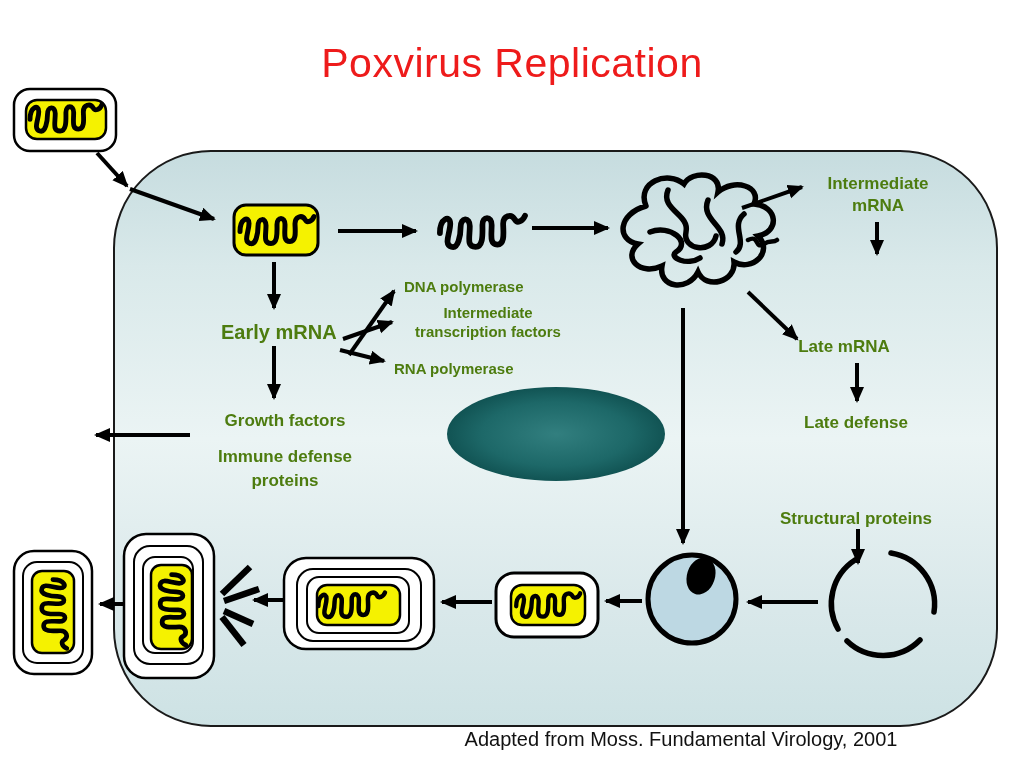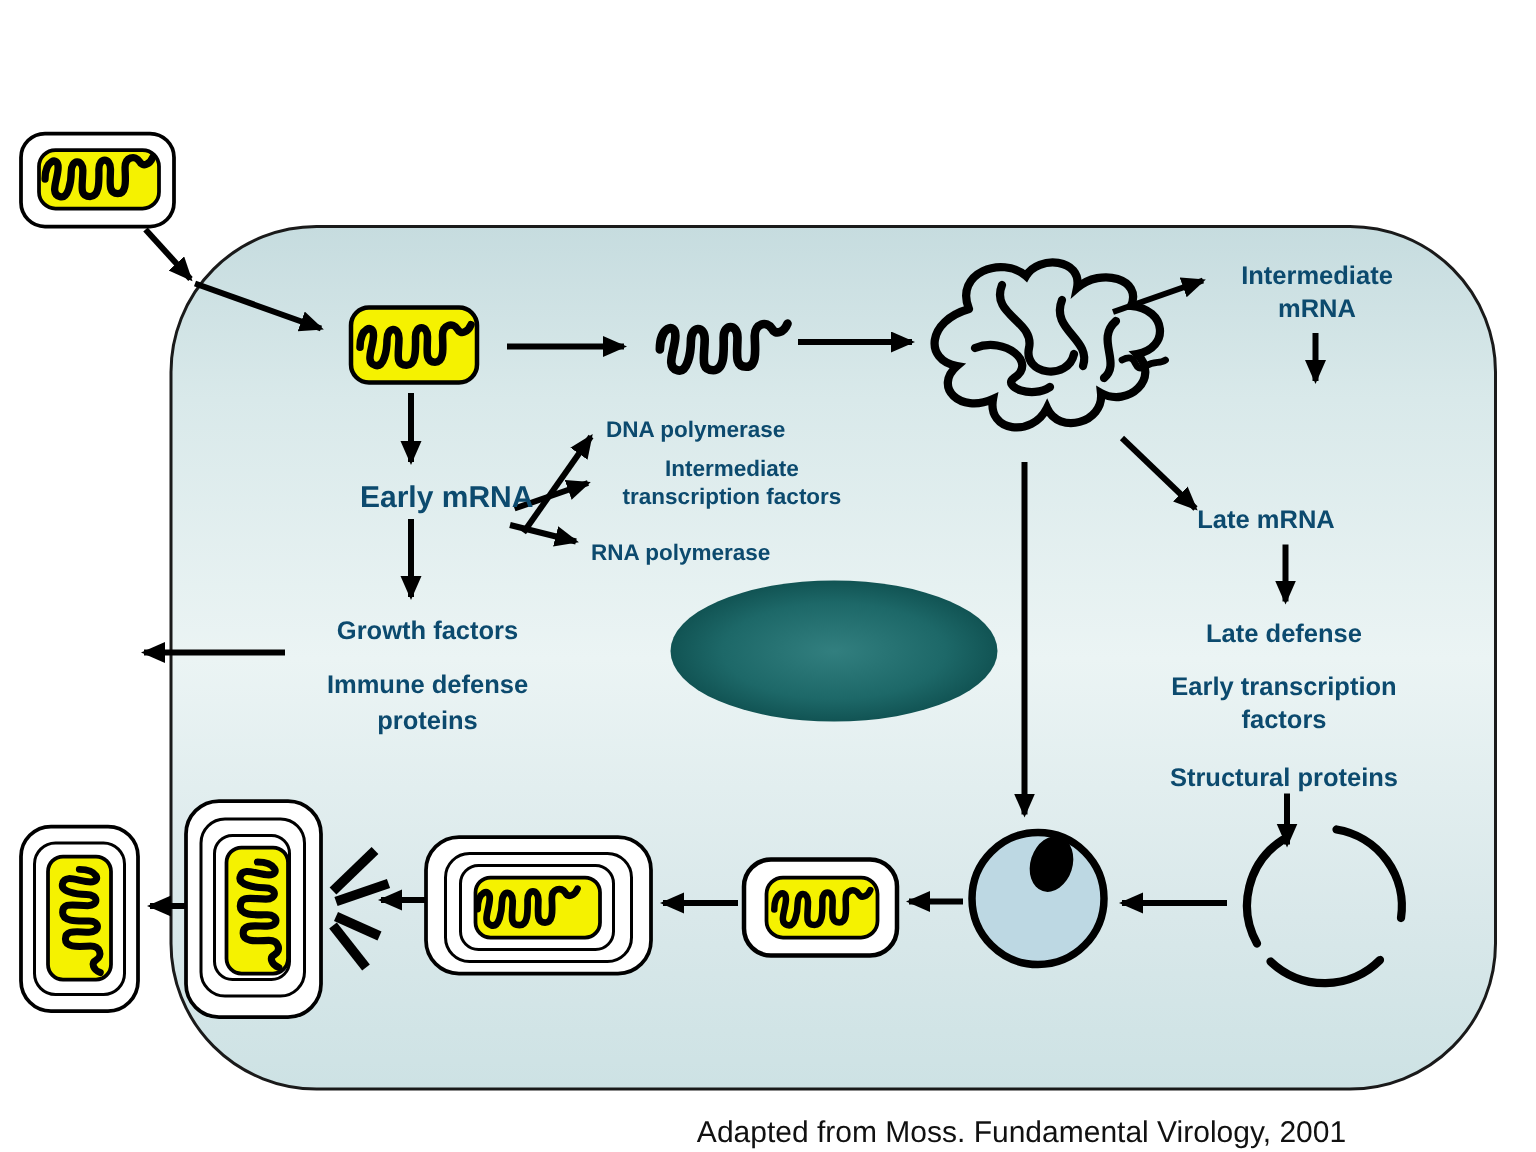--- a/index.html
+++ b/index.html
@@ -7,28 +7,28 @@
     width:1024px;height:768px;position:relative;overflow:hidden;
     background:#ffffff;
     font-family:"Liberation Sans", sans-serif;
   }
   .abs{position:absolute;}
   #title{
     left:0;top:40px;width:1024px;text-align:center;
     font-size:41px;color:#ee1b1b;letter-spacing:0.5px;
   }
   .lbl{
-    position:absolute;color:#0c4a6e;font-weight:bold;text-align:center;
+    position:absolute;color:#4d7c0f;font-weight:bold;text-align:center;
   }
   .fs17{font-size:17px;line-height:22px;}
   .fs15{font-size:15px;line-height:19px;}
   .nowrap{white-space:nowrap;}
-  #lbl-early-mrna{font-size:20px;line-height:24px;margin-left:19px;}
+  #lbl-early-mrna{font-size:20px;line-height:24px;}
   #caption{
-    position:absolute;left:421px;top:744px;width:520px;text-align:center;
+    position:absolute;left:421px;top:728px;width:520px;text-align:center;
     font-size:20px;font-weight:normal;color:#111;
   }
   svg{position:absolute;left:0;top:0;}
 </style>
 </head>
 <body>
 
 <div class="abs" style="width:1024px;height:768px;">
 
   <svg width="1024" height="768" viewBox="0 0 1024 768">
@@ -154,29 +154,29 @@
     </g>
 
     <g>
       <rect x="14" y="551" width="78" height="123" rx="20" fill="#fff" stroke="#000" stroke-width="2.5"></rect>
       <rect x="23" y="562" width="60" height="101" rx="14" fill="#fff" stroke="#000" stroke-width="2"></rect>
       <rect x="32" y="571" width="42" height="82" rx="10" fill="#f5f200" stroke="#000" stroke-width="2.5"></rect>
       <use href="#squig" transform="translate(71.5,574) rotate(90) scale(0.93)"></use>
     </g>
   </svg>
 
+  <div id="title" class="abs">Poxvirus Replication</div>
 
   <div class="lbl fs17" style="left:819px;top:173px;width:118px;">Intermediate mRNA</div>
 
 
   <div class="lbl fs17 nowrap" style="left:764px;top:336px;width:160px;">Late mRNA</div>
 
   <div class="lbl fs17 nowrap" style="left:766px;top:412px;width:180px;">Late defense</div>
 
-  <div class="lbl fs17" style="left:776px;top:447px;width:160px;">Early transcription factors</div>
 
   <div class="lbl fs17 nowrap" style="left:756px;top:508px;width:200px;">Structural proteins</div>
 
   <div class="lbl nowrap" id="lbl-early-mrna" style="left:221px;top:320px;">Early mRNA</div>
 
   <div class="lbl fs15 nowrap" style="left:404px;top:277px;">DNA polymerase</div>
 
   <div class="lbl fs15" style="left:403px;top:303px;width:170px;text-align:center;">Intermediate transcription factors</div>
 
   <div class="lbl fs15 nowrap" style="left:394px;top:359px;">RNA polymerase</div>

